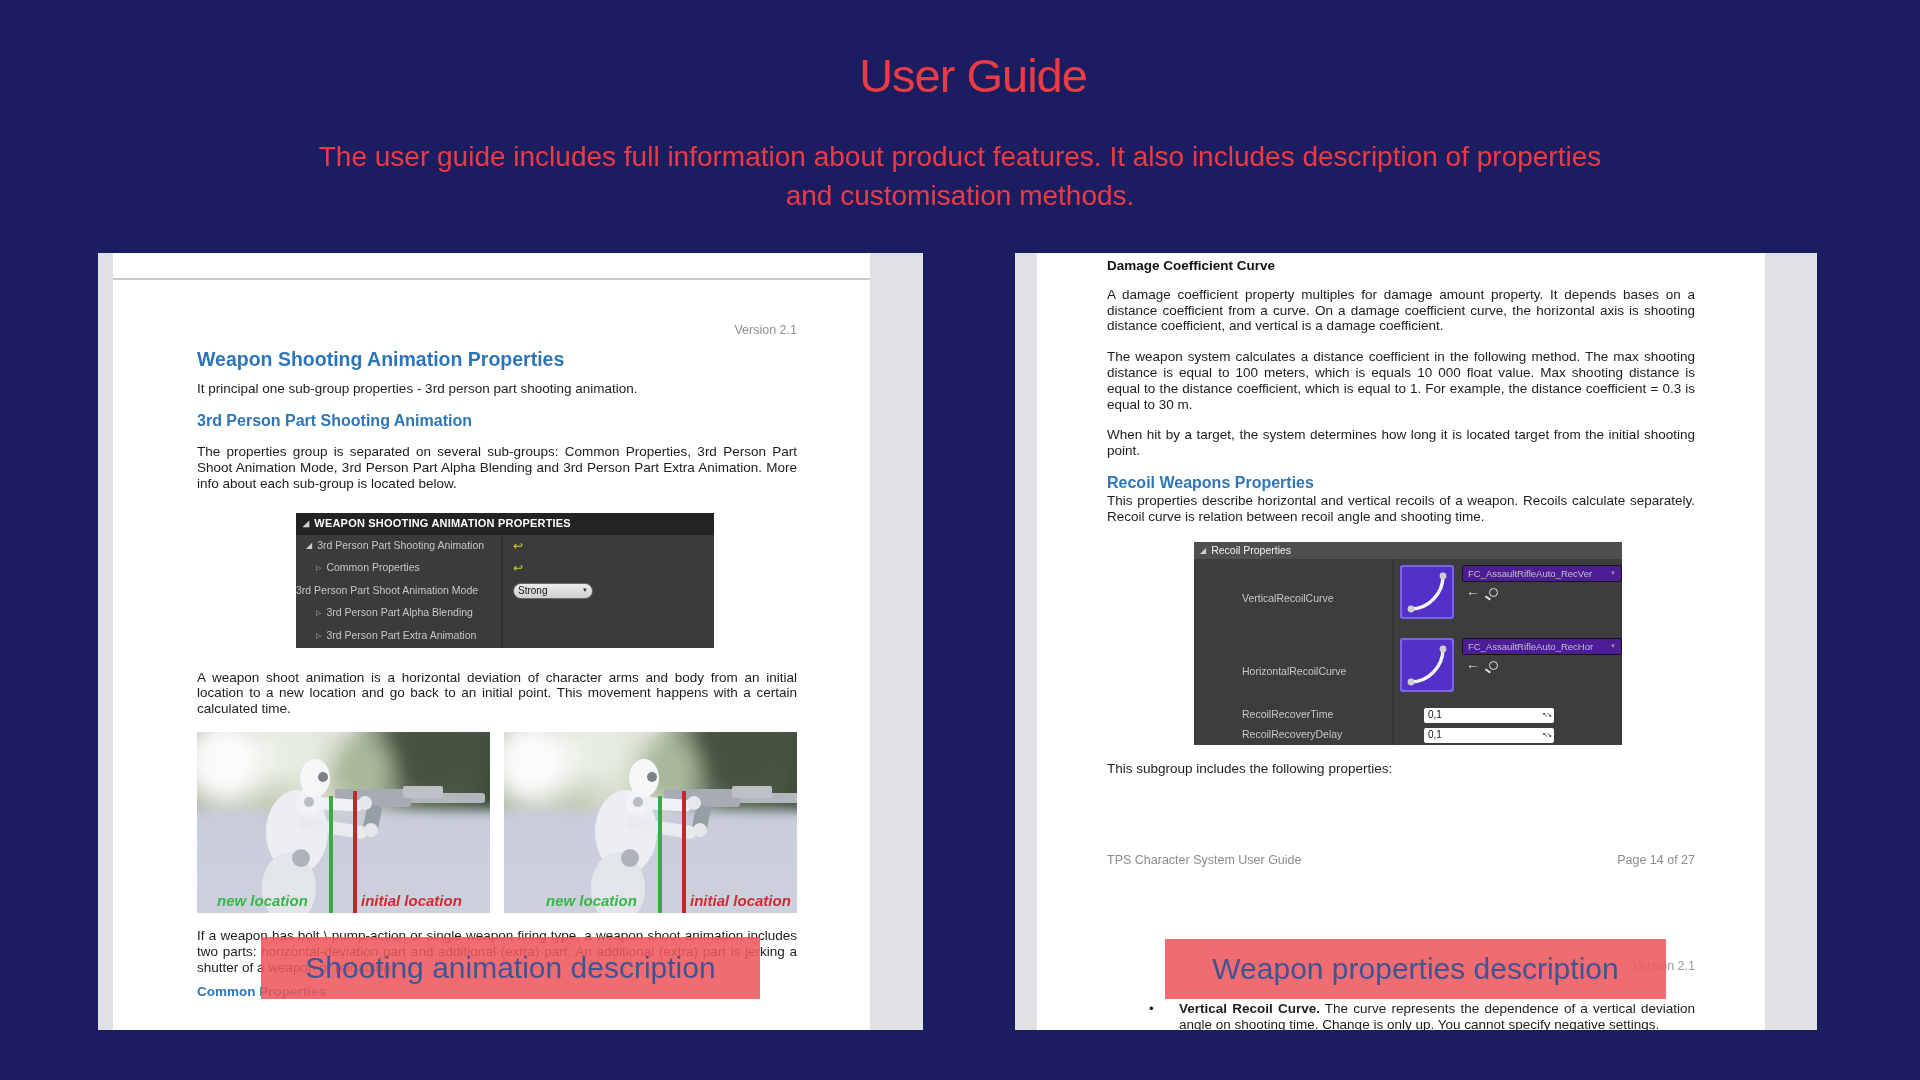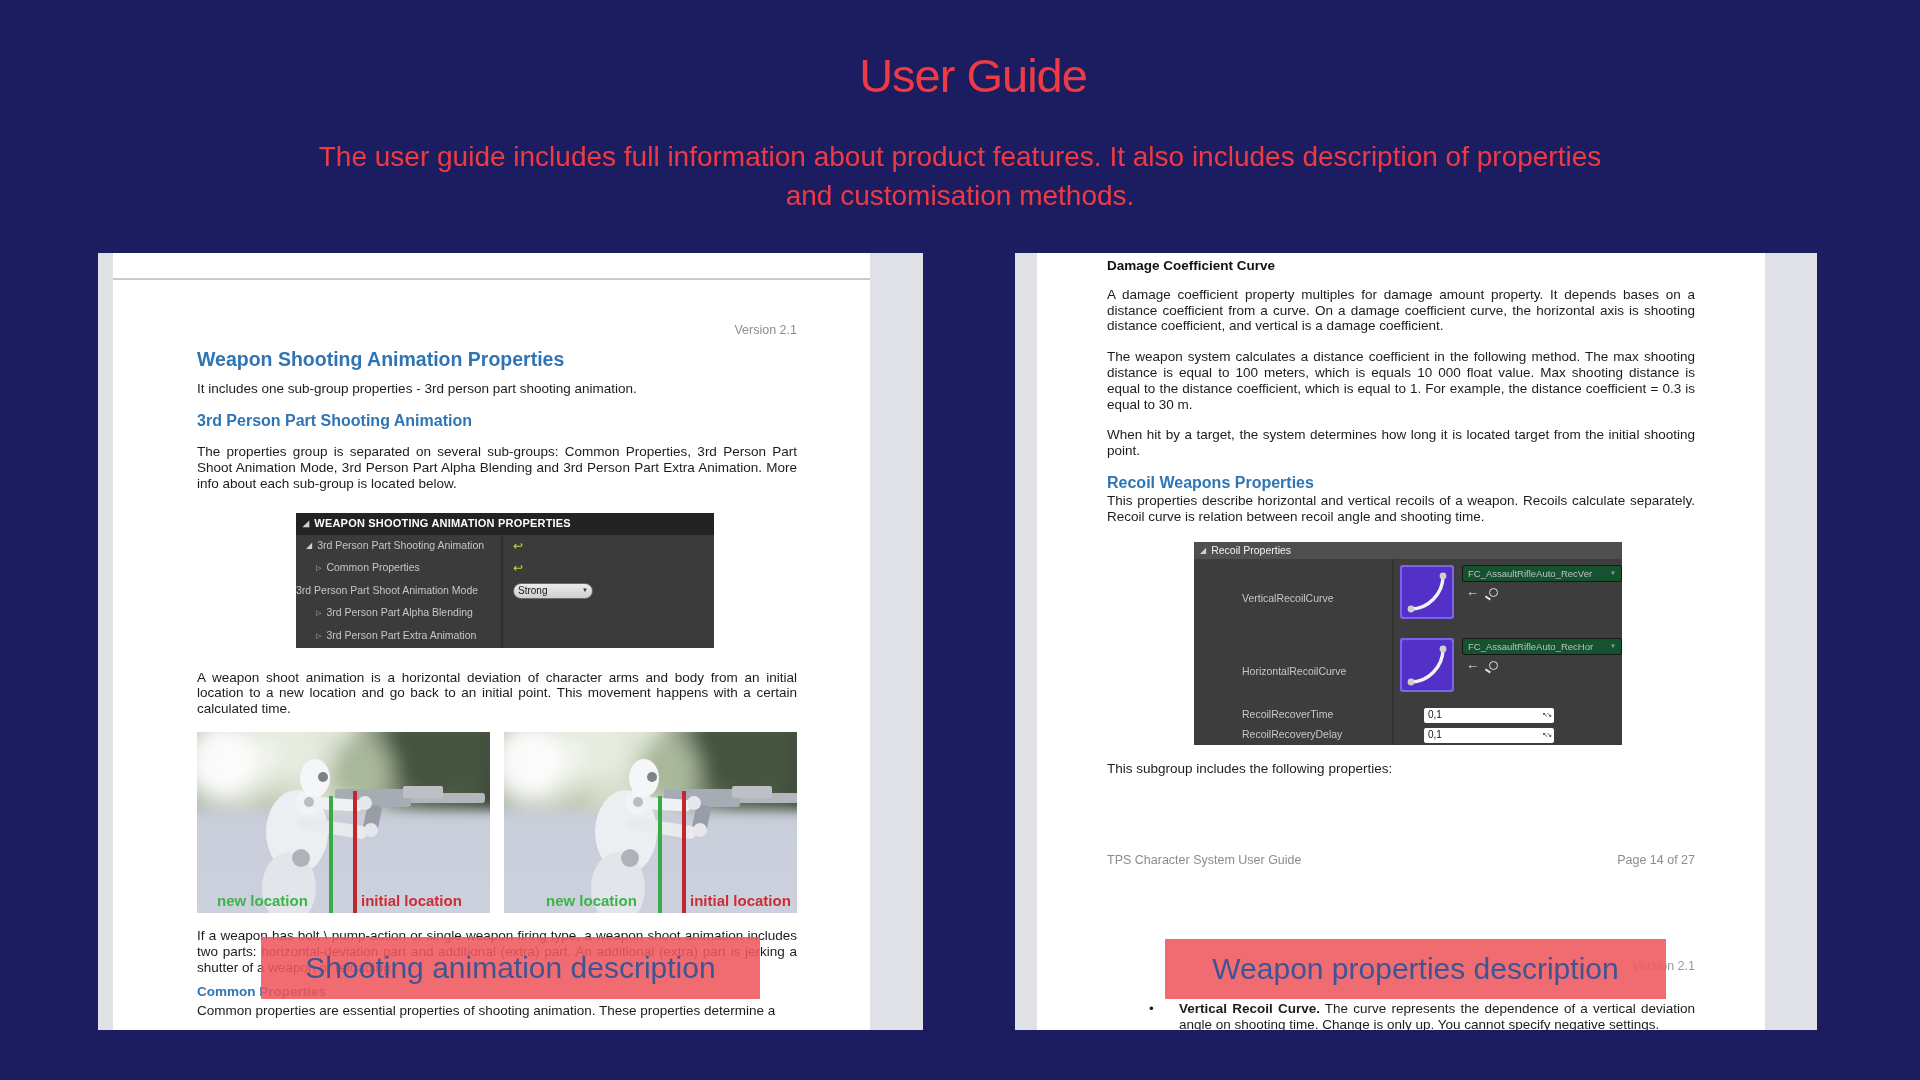--- a/index.html
+++ b/index.html
@@ -76,38 +76,38 @@
   .row-curve { height:73px; padding-top:6px; }
   .row-num   { height:20px; align-items:center; }
   .row-num .val { align-items:center; }
   .curve-thumb {
     width:54px; height:54px; border-radius:3px; flex:0 0 auto;
     background:linear-gradient(145deg,#6a49e8 0%,#5331c8 55%,#3d2497 100%);
     box-shadow:inset 0 0 0 2px #7c64e8;
   }
   .curve-right { margin-left:8px; display:flex; flex-direction:column; gap:4px; }
   .asset-combo {
-    width:160px; height:17px; background:#14532d; border:1px solid #161616; border-radius:2px;
+    width:160px; height:17px; background:#4c1d95; border:1px solid #161616; border-radius:2px;
     color:#c0c0c0; font-size:9.5px; display:flex; align-items:center; justify-content:space-between;
     padding:0 5px;
   }
   .asset-combo .arr { font-size:6px; color:#9a9a9a; }
   .mini-icons { display:flex; align-items:center; gap:10px; padding-left:4px; }
   .back-ic { color:#e2e2e2; font-size:13px; line-height:12px; }
   .mag-ic { position:relative; width:9px; height:9px; border:1.6px solid #e2e2e2; border-radius:50%; }
   .mag-ic::after { content:""; position:absolute; left:-5px; top:8px; width:6px; height:1.6px; background:#e2e2e2; transform:rotate(35deg); }
   .num-input {
     width:130px; height:15px; background:#fff; border-radius:2px; color:#141414; font-size:10px;
     display:flex; align-items:center; justify-content:space-between; padding:0 4px;
   }
   .drag-ic { font-size:7px; letter-spacing:-2px; color:#222; }
 
   
   .figures { display:flex; gap:14px; margin-top:15px; }
-  .figure { position:relative; width:303px; height:181px; overflow:hidden; background:linear-gradient(180deg,#c6cbd8,#ccd1dd); }
+  .figure { position:relative; width:303px; height:181px; overflow:hidden; background:linear-gradient(180deg,#c6cbd8,#ccd1dd);font-style:italic; }
   .fig-sky {
     position:absolute; top:-10px; left:-10px; right:-10px; height:88px;
     background:
       radial-gradient(circle at 12% 45%, rgba(255,255,255,.95) 0 9%, transparent 22%),
       radial-gradient(circle at 33% 30%, #e6ecdf 0 9%, transparent 26%),
       radial-gradient(circle at 55% 55%, #a9b89a 0 10%, transparent 28%),
       radial-gradient(circle at 78% 30%, #45533f 0 14%, transparent 34%),
       linear-gradient(90deg,#93a087 0%,#c2cbb4 28%,#edf0e8 52%,#67755c 80%,#333f2f 100%);
     filter:blur(6px);
   }
@@ -146,21 +146,21 @@
 
 <h1 class="hero-title">User Guide</h1>
 <div class="hero-subtitle">The user guide includes full information about product features. It also includes description of properties and customisation methods.</div>
 
 <div class="viewer viewer-left">
   <div class="page page-left">
     <div class="page-hairline" style="top:25px;"></div>
     <div class="doc-content left-content">
       <div class="version">Version 2.1</div>
       <div class="h1-blue">Weapon Shooting Animation Properties</div>
-      <p class="mt13">It includes one sub-group properties - 3rd person part shooting animation.</p>
+      <p class="mt13">It principal one sub-group properties - 3rd person part shooting animation.</p>
       <div class="h2-blue">3rd Person Part Shooting Animation</div>
       <p class="just mt15">The properties group is separated on several sub-groups: Common Properties, 3rd Person Part Shoot Animation Mode, 3rd Person Part Alpha Blending and 3rd Person Part Extra Animation. More info about each sub-group is located below.</p>
 
       <div class="ue-panel ue1">
         <div class="ue1-header">
           <span class="tri-exp">◢</span>
           <span>WEAPON SHOOTING ANIMATION PROPERTIES</span>
         </div>
         <div class="vdivider"></div>
         <div class="ue1-row">
@@ -256,21 +256,20 @@
           </svg>
           <div class="vline vline-green"></div>
           <div class="vline vline-red"></div>
           <div class="fig-label lbl-new">new location</div>
           <div class="fig-label lbl-init">initial location</div>
         </div>
       </div>
 
       <p class="just mt15">If a weapon has bolt \ pump-action or single weapon firing type, a weapon shoot animation includes two parts: horizontal-deviation part and additional (extra) part. An additional (extra) part is jerking a shutter of a weapon or reloading.</p>
       <div class="h3-blue">Common Properties</div>
-      <p class="just mt3">Common properties are essential properties of shooting animation. These properties determine a</p>
     </div>
   </div>
 </div>
 
 <div class="viewer viewer-right">
   <div class="page page-right1">
     <div class="doc-content right-content">
       <div class="h-bold">Damage Coefficient Curve</div>
       <p class="just mt13">A damage coefficient property multiples for damage amount property. It depends bases on a distance coefficient from a curve. On a damage coefficient curve, the horizontal axis is shooting distance coefficient, and vertical is a damage coefficient.</p>
       <p class="just mt15">The weapon system calculates a distance coefficient in the following method. The max shooting distance is equal to 100 meters, which is equals 10 000 float value. Max shooting distance is equal to the distance coefficient, which is equal to 1. For example, the distance coefficient = 0.3 is equal to 30 m.</p>

